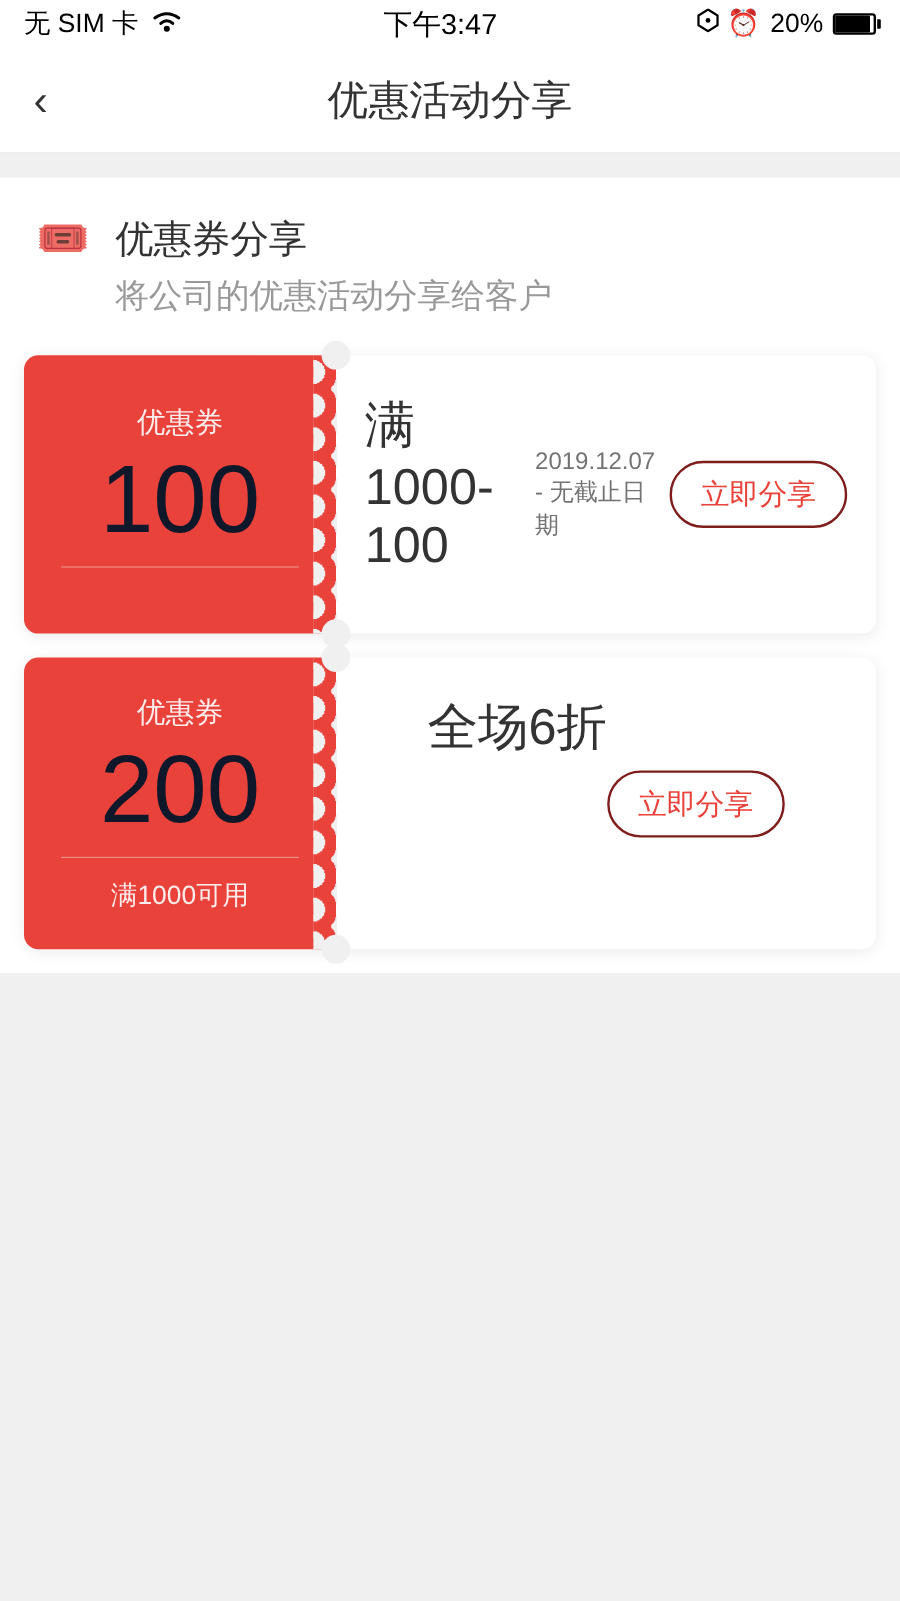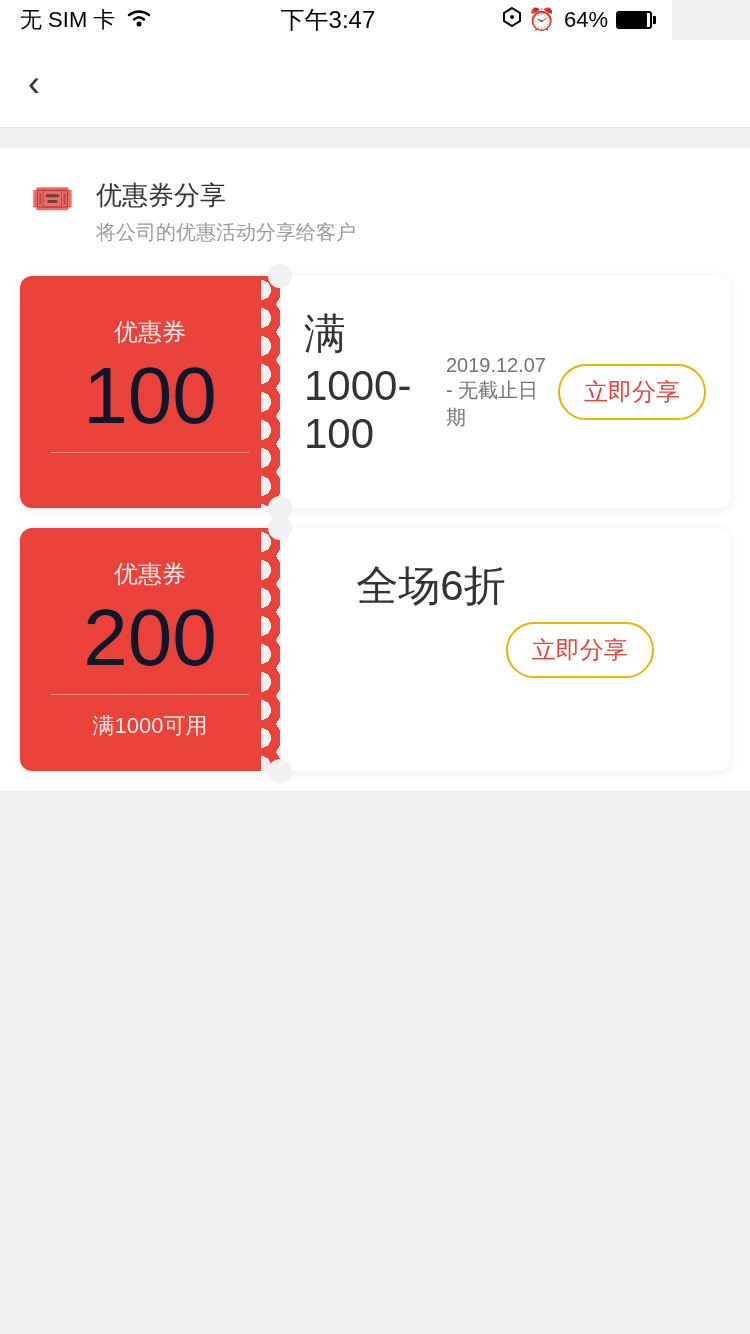--- a/index.html
+++ b/index.html
@@ -7,21 +7,21 @@
     body {
       width: 750px;
       min-height: 1334px;
       background: #f0f0f0;
       font-family: -apple-system, 'PingFang SC', 'Helvetica Neue', Arial, sans-serif;
       overflow-x: hidden;
     }
 
     
     .status-bar {
-      width: 672px;
+      width: 750px;
       height: 40px;
       background: #fff;
       display: flex;
       align-items: center;
       justify-content: space-between;
       padding: 0 20px;
       font-size: 24px;
     }
     .status-left {
       display: flex;
@@ -98,27 +98,27 @@
       gap: 16px;
       margin-top: 20px;
     }
     .section-icon {
       width: 50px;
       height: 50px;
       font-size: 36px;
       flex-shrink: 0;
     }
     .section-text .section-title {
-      font-size: 26px;
+      font-size: 32px;
       font-weight: 500;
       color: #333;
       margin-bottom: 6px;
     }
     .section-text .section-subtitle {
-      font-size: 20px;
+      font-size: 28px;
       color: #999;
     }
 
     
     .coupon-list {
       background: #fff;
       padding: 10px 20px 20px;
       display: flex;
       flex-direction: column;
       gap: 20px;
@@ -220,21 +220,21 @@
       justify-content: space-between;
       gap: 12px;
     }
     .coupon-date {
       font-size: 20px;
       color: #737373;
       flex-shrink: 1;
     }
     .share-btn {
       padding: 10px 24px;
-      border: 2px solid #eab308;
+      border: 2px solid #7f1d1d;
       border-radius: 30px;
       color: #e8423a;
       font-size: 24px;
       background: #fff;
       cursor: pointer;
       white-space: nowrap;
       flex-shrink: 0;
     }
 
     
@@ -260,29 +260,30 @@
   </div>
   <div class="status-center">下午3:47</div>
   <div class="status-right">
     <span>
       <svg width="18" height="20" viewBox="0 0 18 20" fill="none">
         <path d="M9 1 L17 6 L17 14 L9 19 L1 14 L1 6 Z" stroke="#000" stroke-width="2" fill="none"></path>
         <circle cx="9" cy="10" r="2" fill="#000"></circle>
       </svg>
     </span>
     <span>⏰</span>
-    <span>64%</span>
+    <span>20%</span>
     <span class="battery-icon">
       <div class="battery-fill"></div>
     </span>
   </div>
 </div>
 
 <div class="nav-bar">
   <span class="nav-back">‹</span>
+  <span class="nav-title">优惠活动分享</span>
 </div>
 
 <div class="section-header">
   <div class="section-icon">🎟️</div>
   <div class="section-text">
     <div class="section-title">优惠券分享</div>
     <div class="section-subtitle">将公司的优惠活动分享给客户</div>
   </div>
 </div>
 

